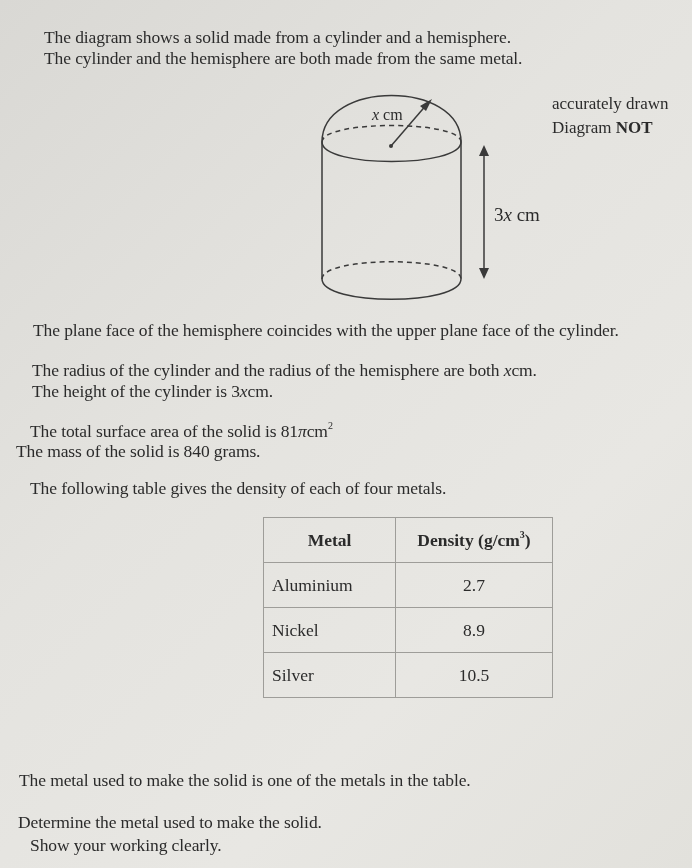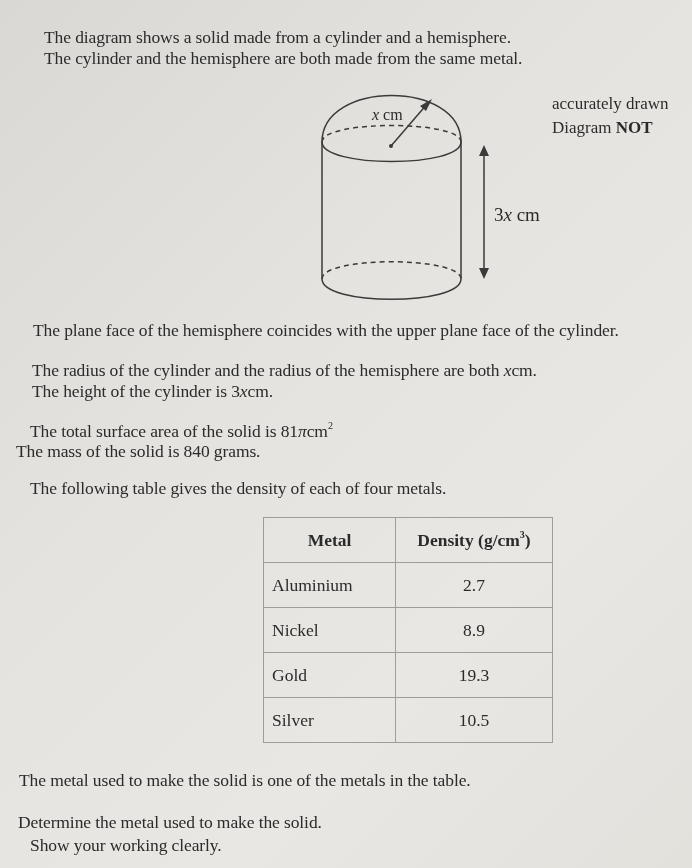--- a/index.html
+++ b/index.html
@@ -89,24 +89,20 @@
   </tr>
   <tr>
     <td class="m">Aluminium</td>
     <td class="d">2.7</td>
   </tr>
   <tr>
     <td class="m">Nickel</td>
     <td class="d">8.9</td>
   </tr>
   <tr>
-    <td class="m">Gold</td>
-    <td class="d">19.3</td>
-  </tr>
-  <tr>
     <td class="m">Silver</td>
     <td class="d">10.5</td>
   </tr>
 </tbody>
   </table>
 
 <div class="line" style="left:19px; top:770px;">The metal used to make the solid is one of the metals in the table.</div>
 <div class="line" style="left:18px; top:812px;">Determine the metal used to make the solid.</div>
 <div class="line" style="left:30px; top:835px;">Show your working clearly.</div>
 

